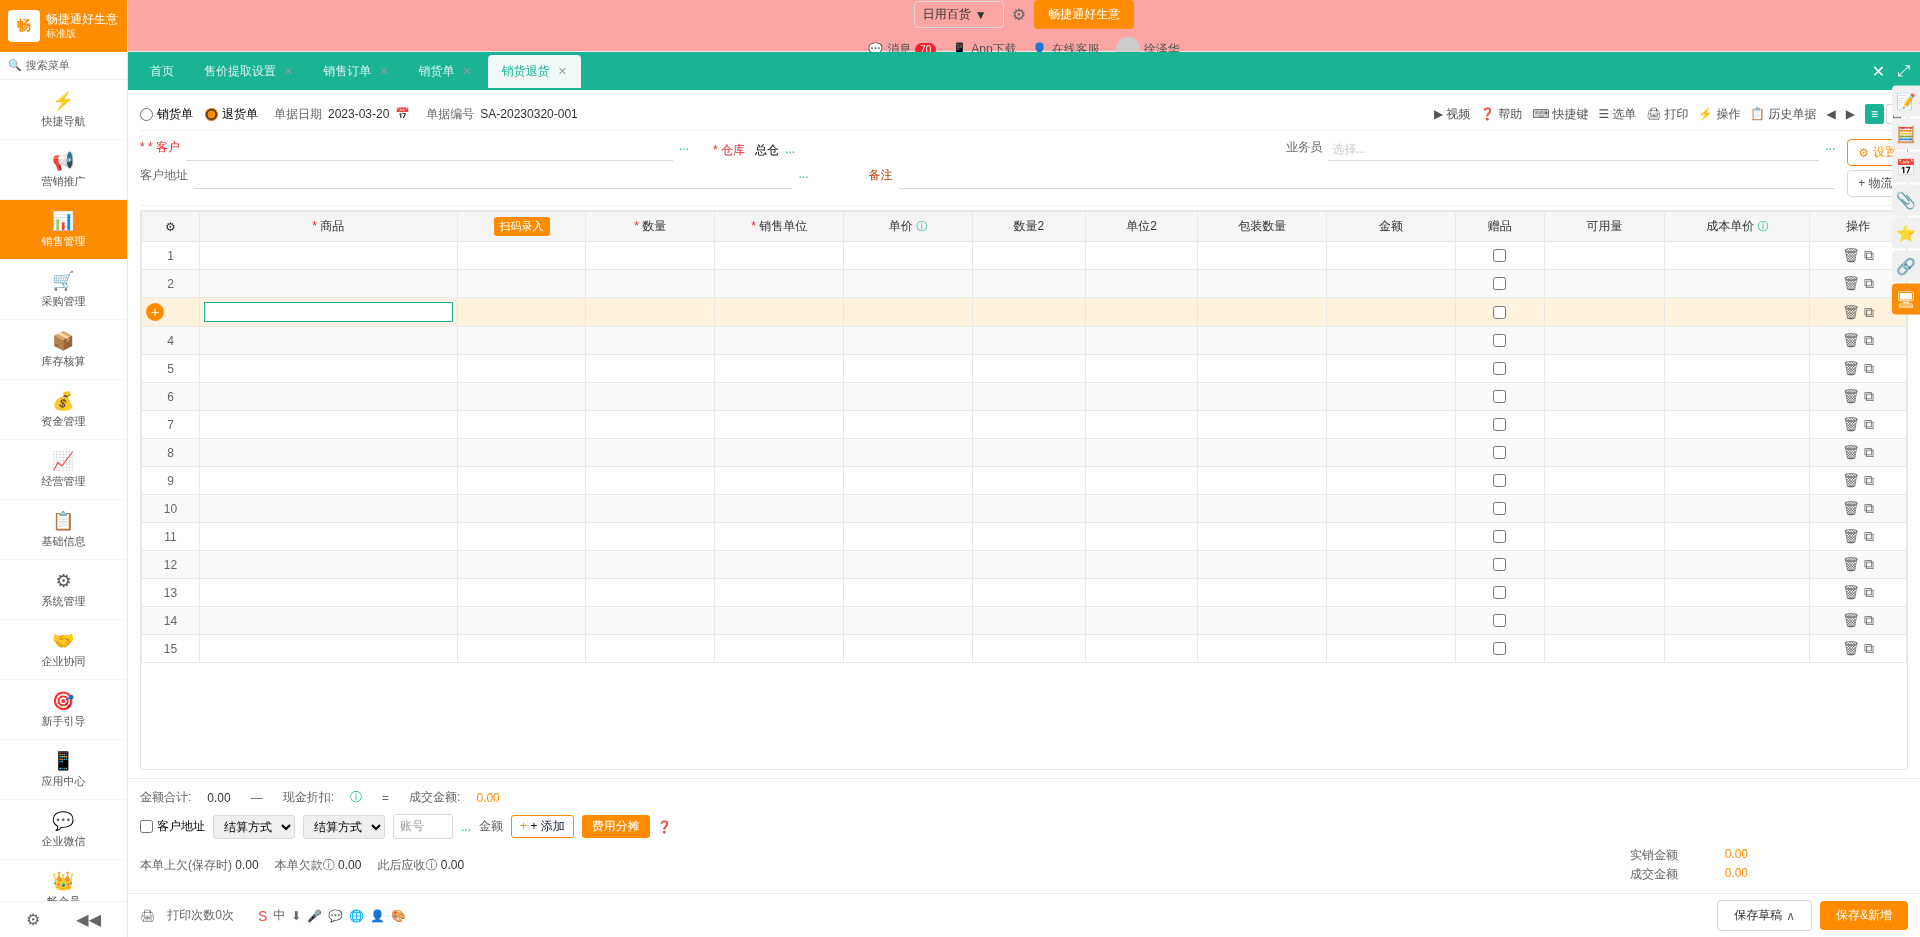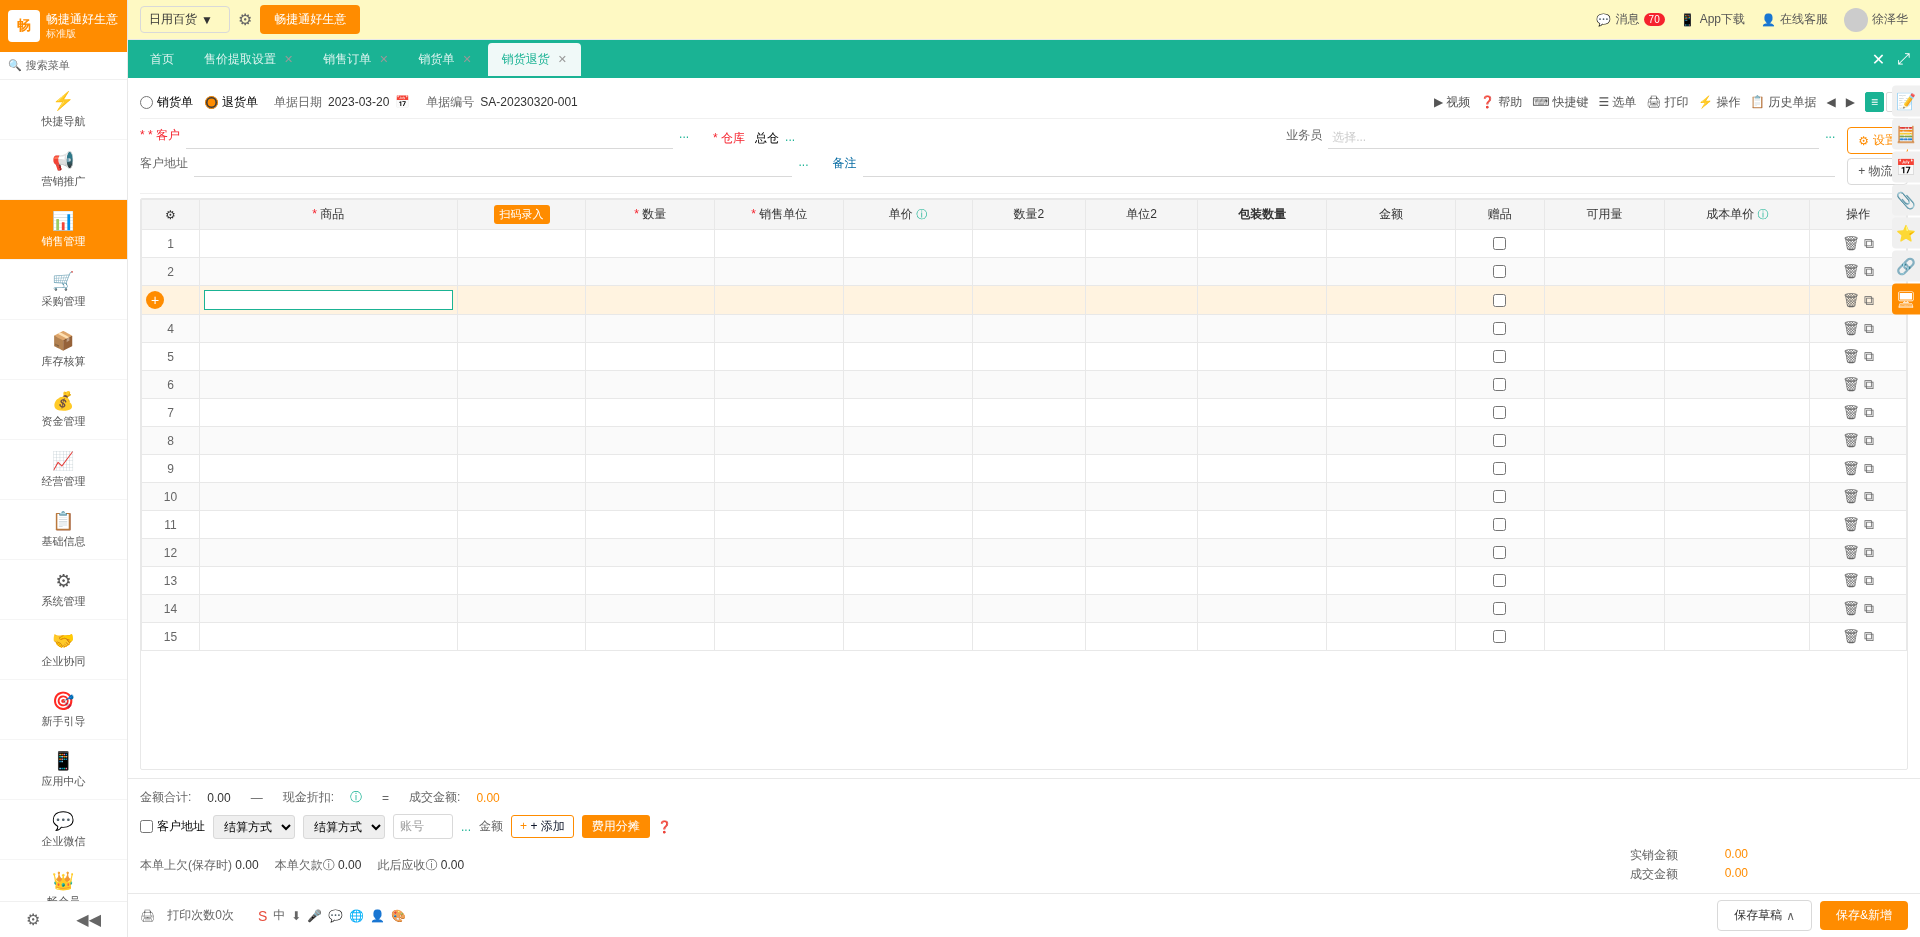--- a/index.html
+++ b/index.html
@@ -66,27 +66,28 @@
     
     #main {
       flex: 1;
       display: flex;
       flex-direction: column;
       overflow: hidden;
     }
 
     
     #topbar {
-      height: 40px;
-      background: #fef9c3;
+      height: 52px;
+      background: #fca5a5;
       border-bottom: 1px solid #e8e8e8;
       display: flex;
       align-items: center;
       padding: 0 12px;
       gap: 8px;
+      flex-direction: column;
     }
     #topbar-left { display: flex; align-items: center; gap: 8px; flex: 1; }
     .topbar-select {
       border: 1px solid #d9d9d9;
       border-radius: 4px;
       padding: 4px 8px;
       color: #333;
       cursor: pointer;
       display: flex; align-items: center; gap: 4px;
       min-width: 90px;
@@ -554,21 +555,21 @@
             <span class="field-dots">...</span>
           </div>
         </div>
         <div style="display:flex; align-items:center; gap:24px;">
           <div class="form-field-group" style="flex:1;">
             <label style="color:#666;">客户地址</label>
             <div style="flex:1; border-bottom:1px solid #d9d9d9; min-width:180px; height:22px;"></div>
             <span class="field-dots">...</span>
           </div>
           <div class="form-field-group" style="flex:1.5;">
-            <label style="color:#0369a1;">备注</label>
+            <label style="color:#c2410c;margin-left:36px;">备注</label>
             <div style="flex:1; border-bottom:1px solid #d9d9d9; min-width:400px; height:22px;"></div>
           </div>
         </div>
       </div>
       <div class="side-buttons" style="margin-left:12px; flex-shrink:0;">
         <button class="side-btn orange">
           <span>⚙</span>
           <span>设置</span>
         </button>
         <button class="side-btn">
@@ -593,21 +594,21 @@
               </th>
               <th style="width:80px;">
                 <span style="color:#f5222d;">*</span> 数量
               </th>
               <th style="width:80px;">
                 <span style="color:#f5222d;">*</span> 销售单位
               </th>
               <th style="width:80px;">单价 <span style="color:#1ab394;font-size:11px;">ⓘ</span></th>
               <th style="width:70px;">数量2</th>
               <th style="width:70px;">单位2</th>
-              <th style="width:80px;font-weight:bold;">包装数量</th>
+              <th style="width:80px;">包装数量</th>
               <th style="width:80px;">金额</th>
               <th style="width:55px;">赠品</th>
               <th style="width:75px;">可用量</th>
               <th style="width:90px;">成本单价 <span style="color:#1ab394;font-size:11px;">ⓘ</span></th>
               <th style="width:60px;">操作</th>
             </tr>
           </thead>
           <tbody id="table-body">
 
           <tr>

